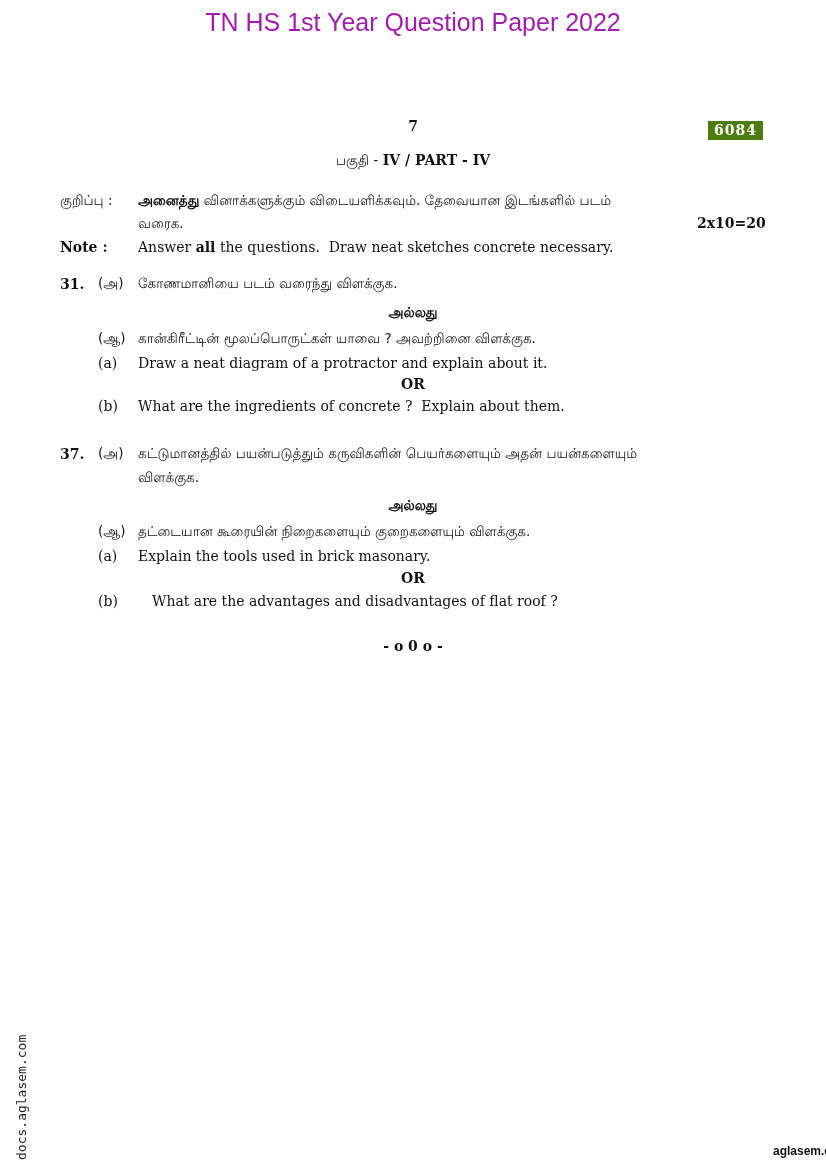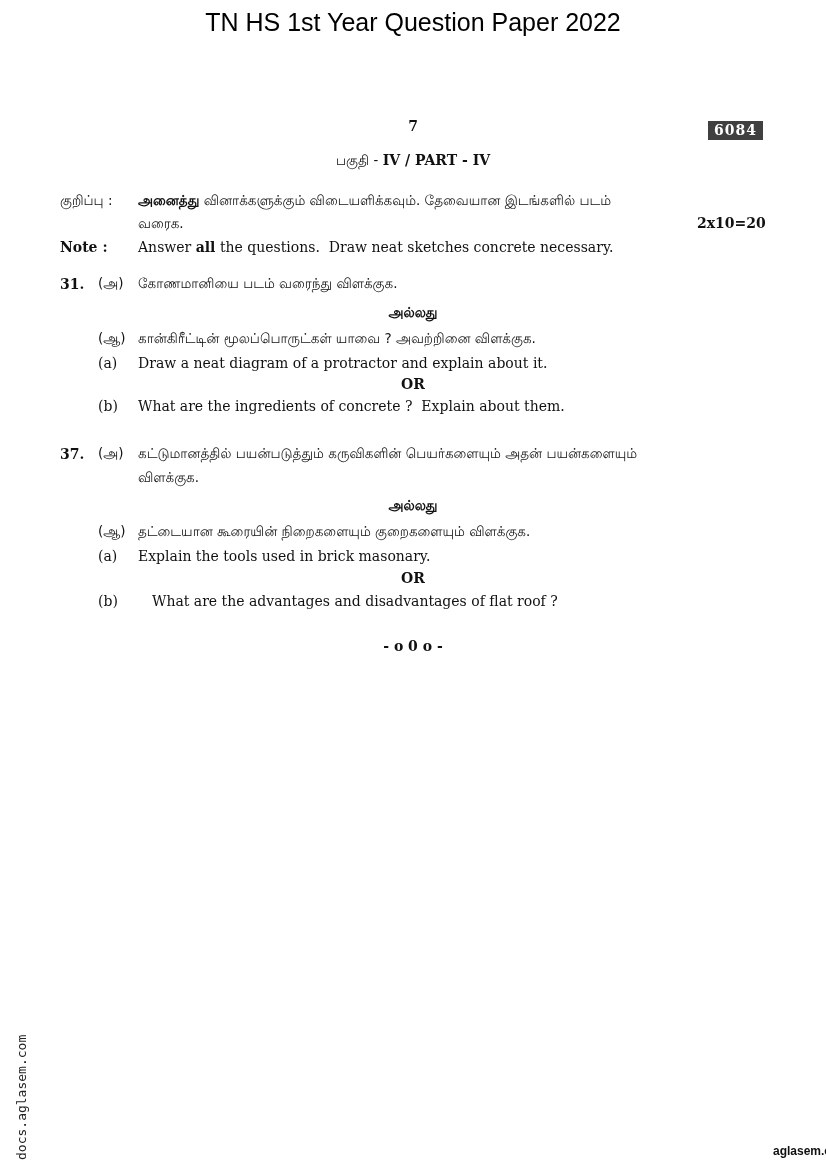--- a/index.html
+++ b/index.html
@@ -3,25 +3,25 @@
 <meta charset="utf-8">
 <style>
   html, body { margin: 0; padding: 0; }
   body {
     width: 826px; height: 1169px; background: #ffffff; position: relative; overflow: hidden;
     font-family: "DejaVu Serif", serif; color: #111;
   }
   .abs { position: absolute; }
   .doc-title {
     left: 0; right: 0; top: 8px; text-align: center;
-    font-family: "Liberation Sans", sans-serif; font-size: 25px; color: #000000;
+    font-family: "Liberation Sans", sans-serif; font-size: 25px; color: #a21caf;
   }
   .page-no { left: 0; right: 0; top: 118px; text-align: center; font-size: 14px; font-weight: bold; }
   .code-badge {
-    left: 708px; top: 121px; background: #404040; color: #fff; font-weight: bold;
+    left: 708px; top: 121px; background: #4d7c0f; color: #fff; font-weight: bold;
     font-size: 14px; padding: 1px 6px; letter-spacing: 1px; line-height: 17px;
   }
   .part-heading { left: 0; right: 0; top: 152px; text-align: center; font-size: 14px; }
   .part-heading .tam { font-family: "DejaVu Sans", sans-serif; }
   .part-heading b { font-weight: bold; }
   .t { font-size: 14px; line-height: 18px; }
   .tam { font-family: "DejaVu Sans", sans-serif; font-size: 13.5px; }
   .bold { font-weight: bold; }
   .center { left: 0; right: 0; text-align: center; }
   .marks { left: 697px; top: 215px; font-size: 14px; font-weight: bold; }

